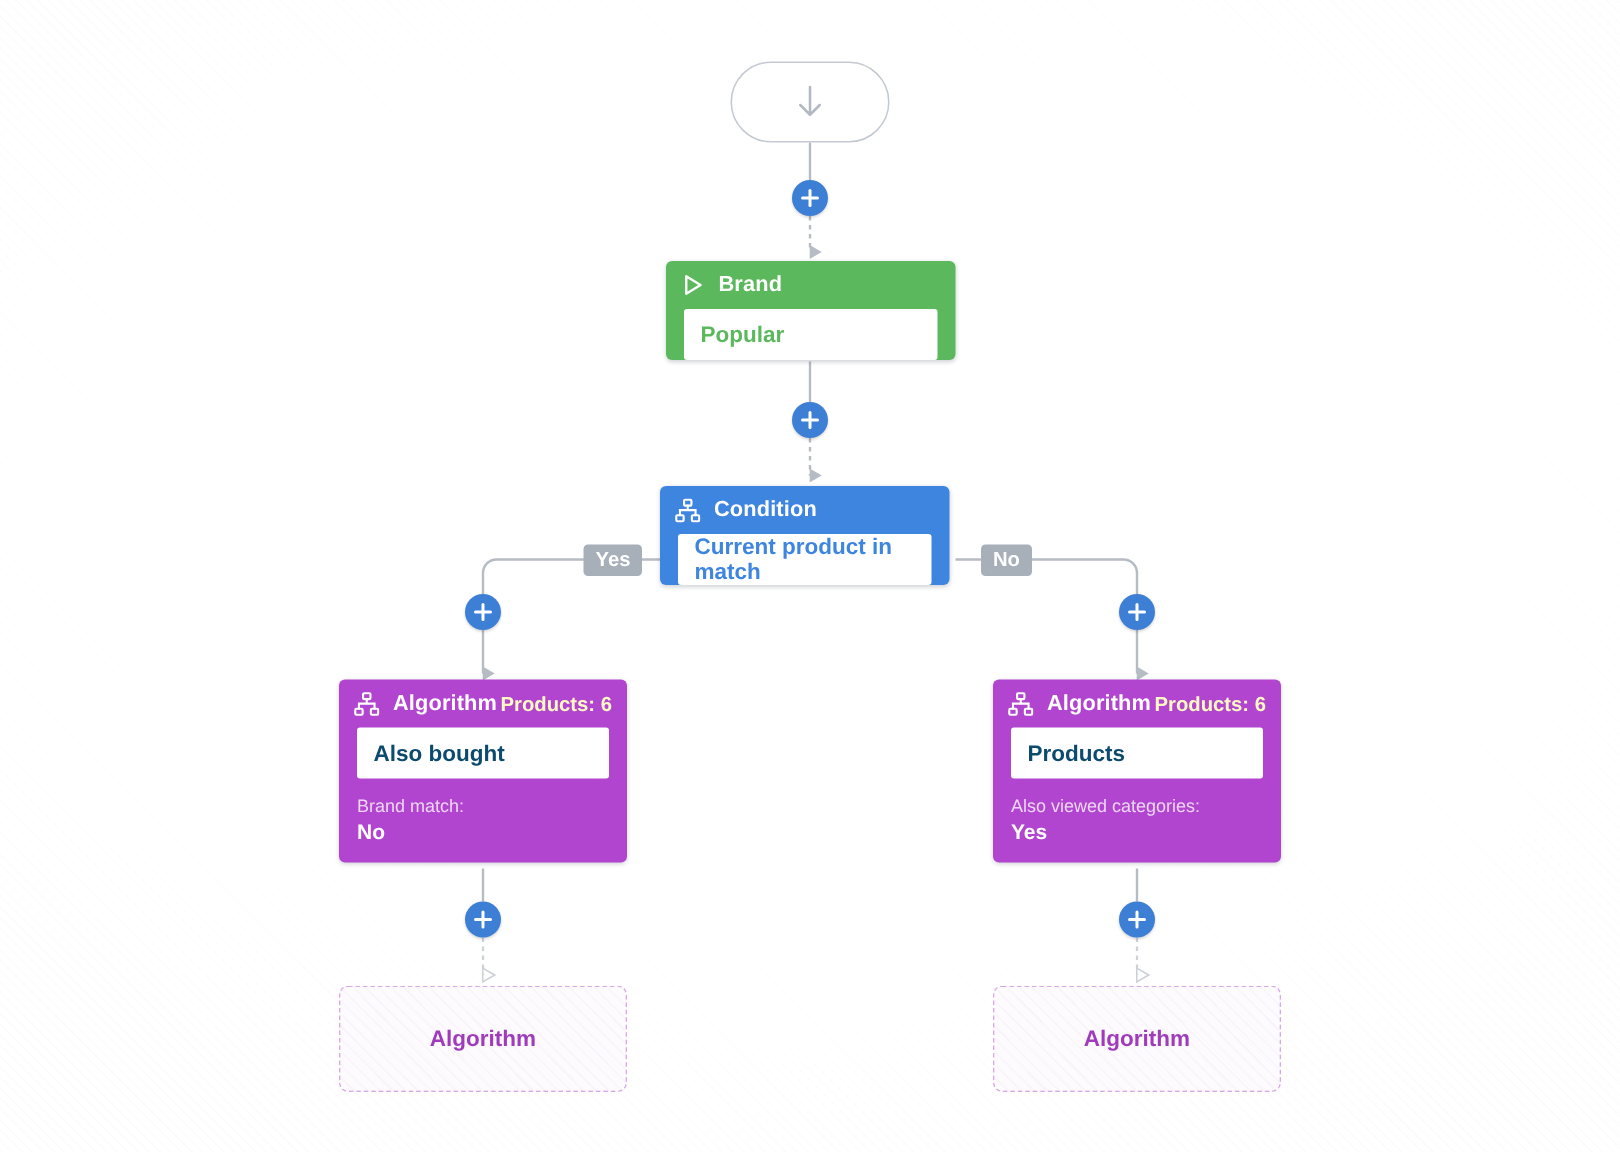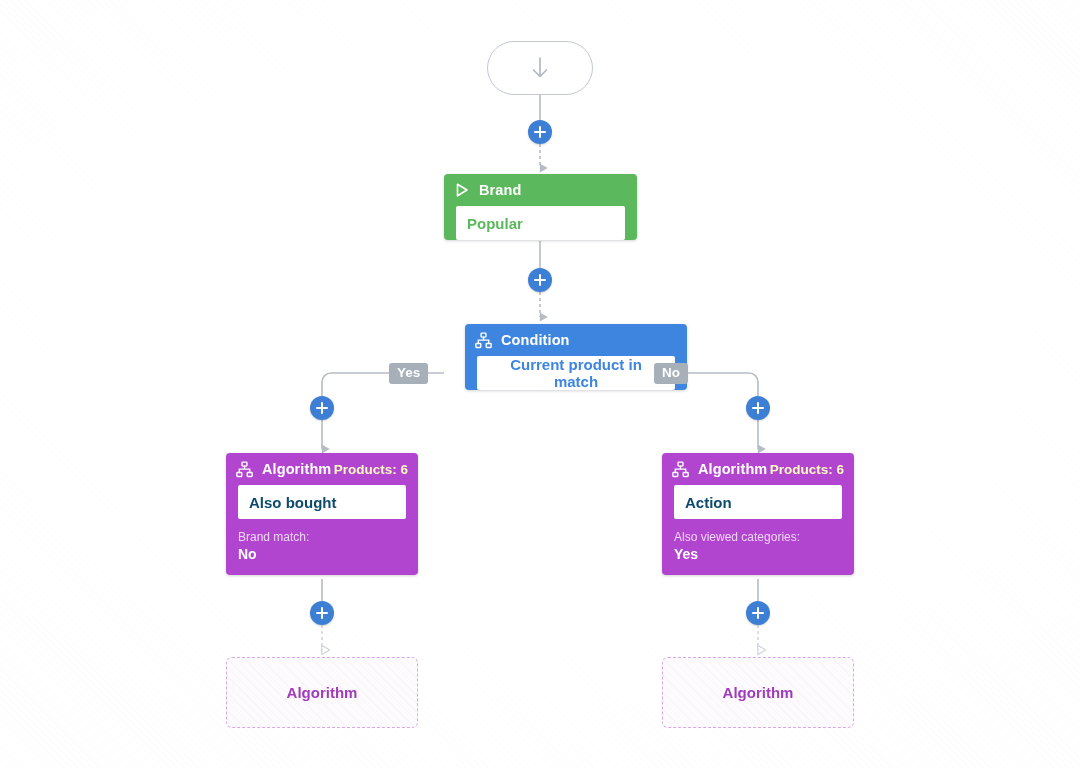--- a/index.html
+++ b/index.html
@@ -248,21 +248,21 @@
       <span class="head-icon">
         <svg width="16" height="16" viewBox="0 0 16 16">
           <path d="M3.5 2.2 L13 8 L3.5 13.8 Z" fill="none" stroke="#ffffff" stroke-width="1.6" stroke-linejoin="round"></path>
         </svg>
       </span>
       <span class="head-title">Brand</span>
     </div>
     <div class="node-body">Popular</div>
   </div>
 
-  <div class="node blue" style="left:465px; top:324px; width:222px;text-align:center;">
+  <div class="node blue" style="left:440px; top:324px; width:193px;">
     <div class="node-head">
       <span class="head-icon">
         <svg width="17" height="17" viewBox="0 0 18 18">
           <rect x="6.4" y="1.2" width="5.2" height="4.2" rx="0.8" fill="none" stroke="#ffffff" stroke-width="1.5"></rect>
           <rect x="0.9" y="12.2" width="5.2" height="4.2" rx="0.8" fill="none" stroke="#ffffff" stroke-width="1.5"></rect>
           <rect x="11.9" y="12.2" width="5.2" height="4.2" rx="0.8" fill="none" stroke="#ffffff" stroke-width="1.5"></rect>
           <path d="M9 5.4 L9 8.6 M3.5 12.2 L3.5 8.6 L14.5 8.6 L14.5 12.2" fill="none" stroke="#ffffff" stroke-width="1.5" stroke-linecap="round"></path>
         </svg>
       </span>
       <span class="head-title">Condition</span>
@@ -299,21 +299,21 @@
         <svg width="17" height="17" viewBox="0 0 18 18">
           <rect x="6.4" y="1.2" width="5.2" height="4.2" rx="0.8" fill="none" stroke="#ffffff" stroke-width="1.5"></rect>
           <rect x="0.9" y="12.2" width="5.2" height="4.2" rx="0.8" fill="none" stroke="#ffffff" stroke-width="1.5"></rect>
           <rect x="11.9" y="12.2" width="5.2" height="4.2" rx="0.8" fill="none" stroke="#ffffff" stroke-width="1.5"></rect>
           <path d="M9 5.4 L9 8.6 M3.5 12.2 L3.5 8.6 L14.5 8.6 L14.5 12.2" fill="none" stroke="#ffffff" stroke-width="1.5" stroke-linecap="round"></path>
         </svg>
       </span>
       <span class="head-title">Algorithm</span>
       <span class="head-meta">Products: 6</span>
     </div>
-    <div class="node-body">Action</div>
+    <div class="node-body">Products</div>
     <div class="node-foot">
       <div class="foot-label">Also viewed categories:</div>
       <div class="foot-value">Yes</div>
     </div>
   </div>
 
   <div class="ghost-node" style="left:226px; top:657px; width:192px; height:71px;">Algorithm</div>
   <div class="ghost-node" style="left:662px; top:657px; width:192px; height:71px;">Algorithm</div>
 
 </div>

